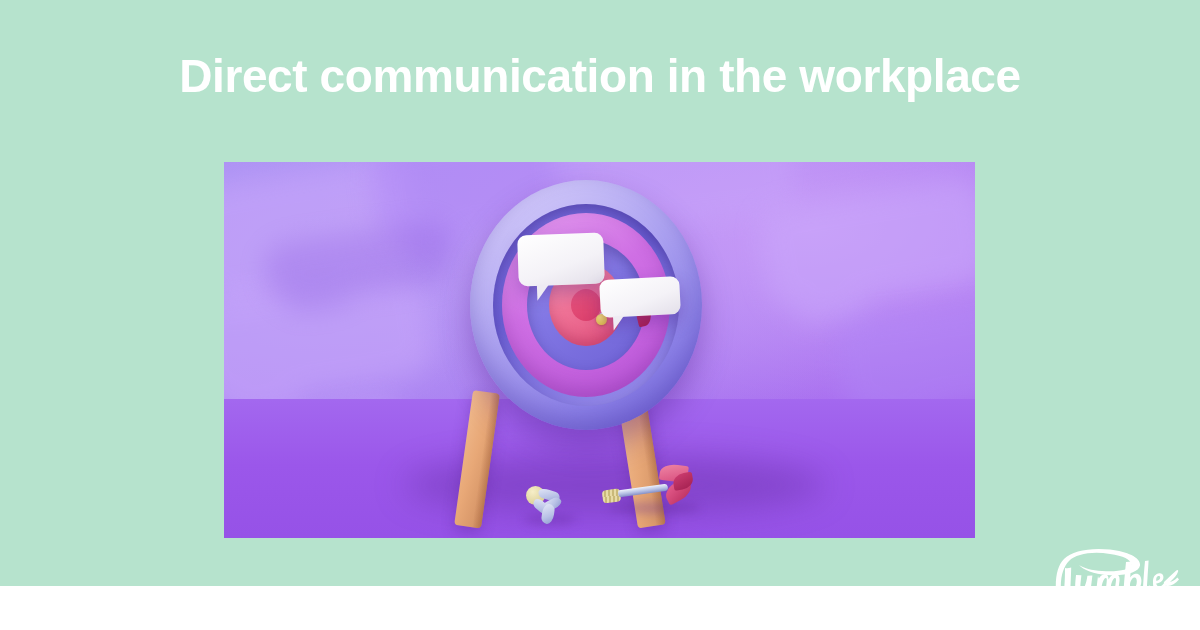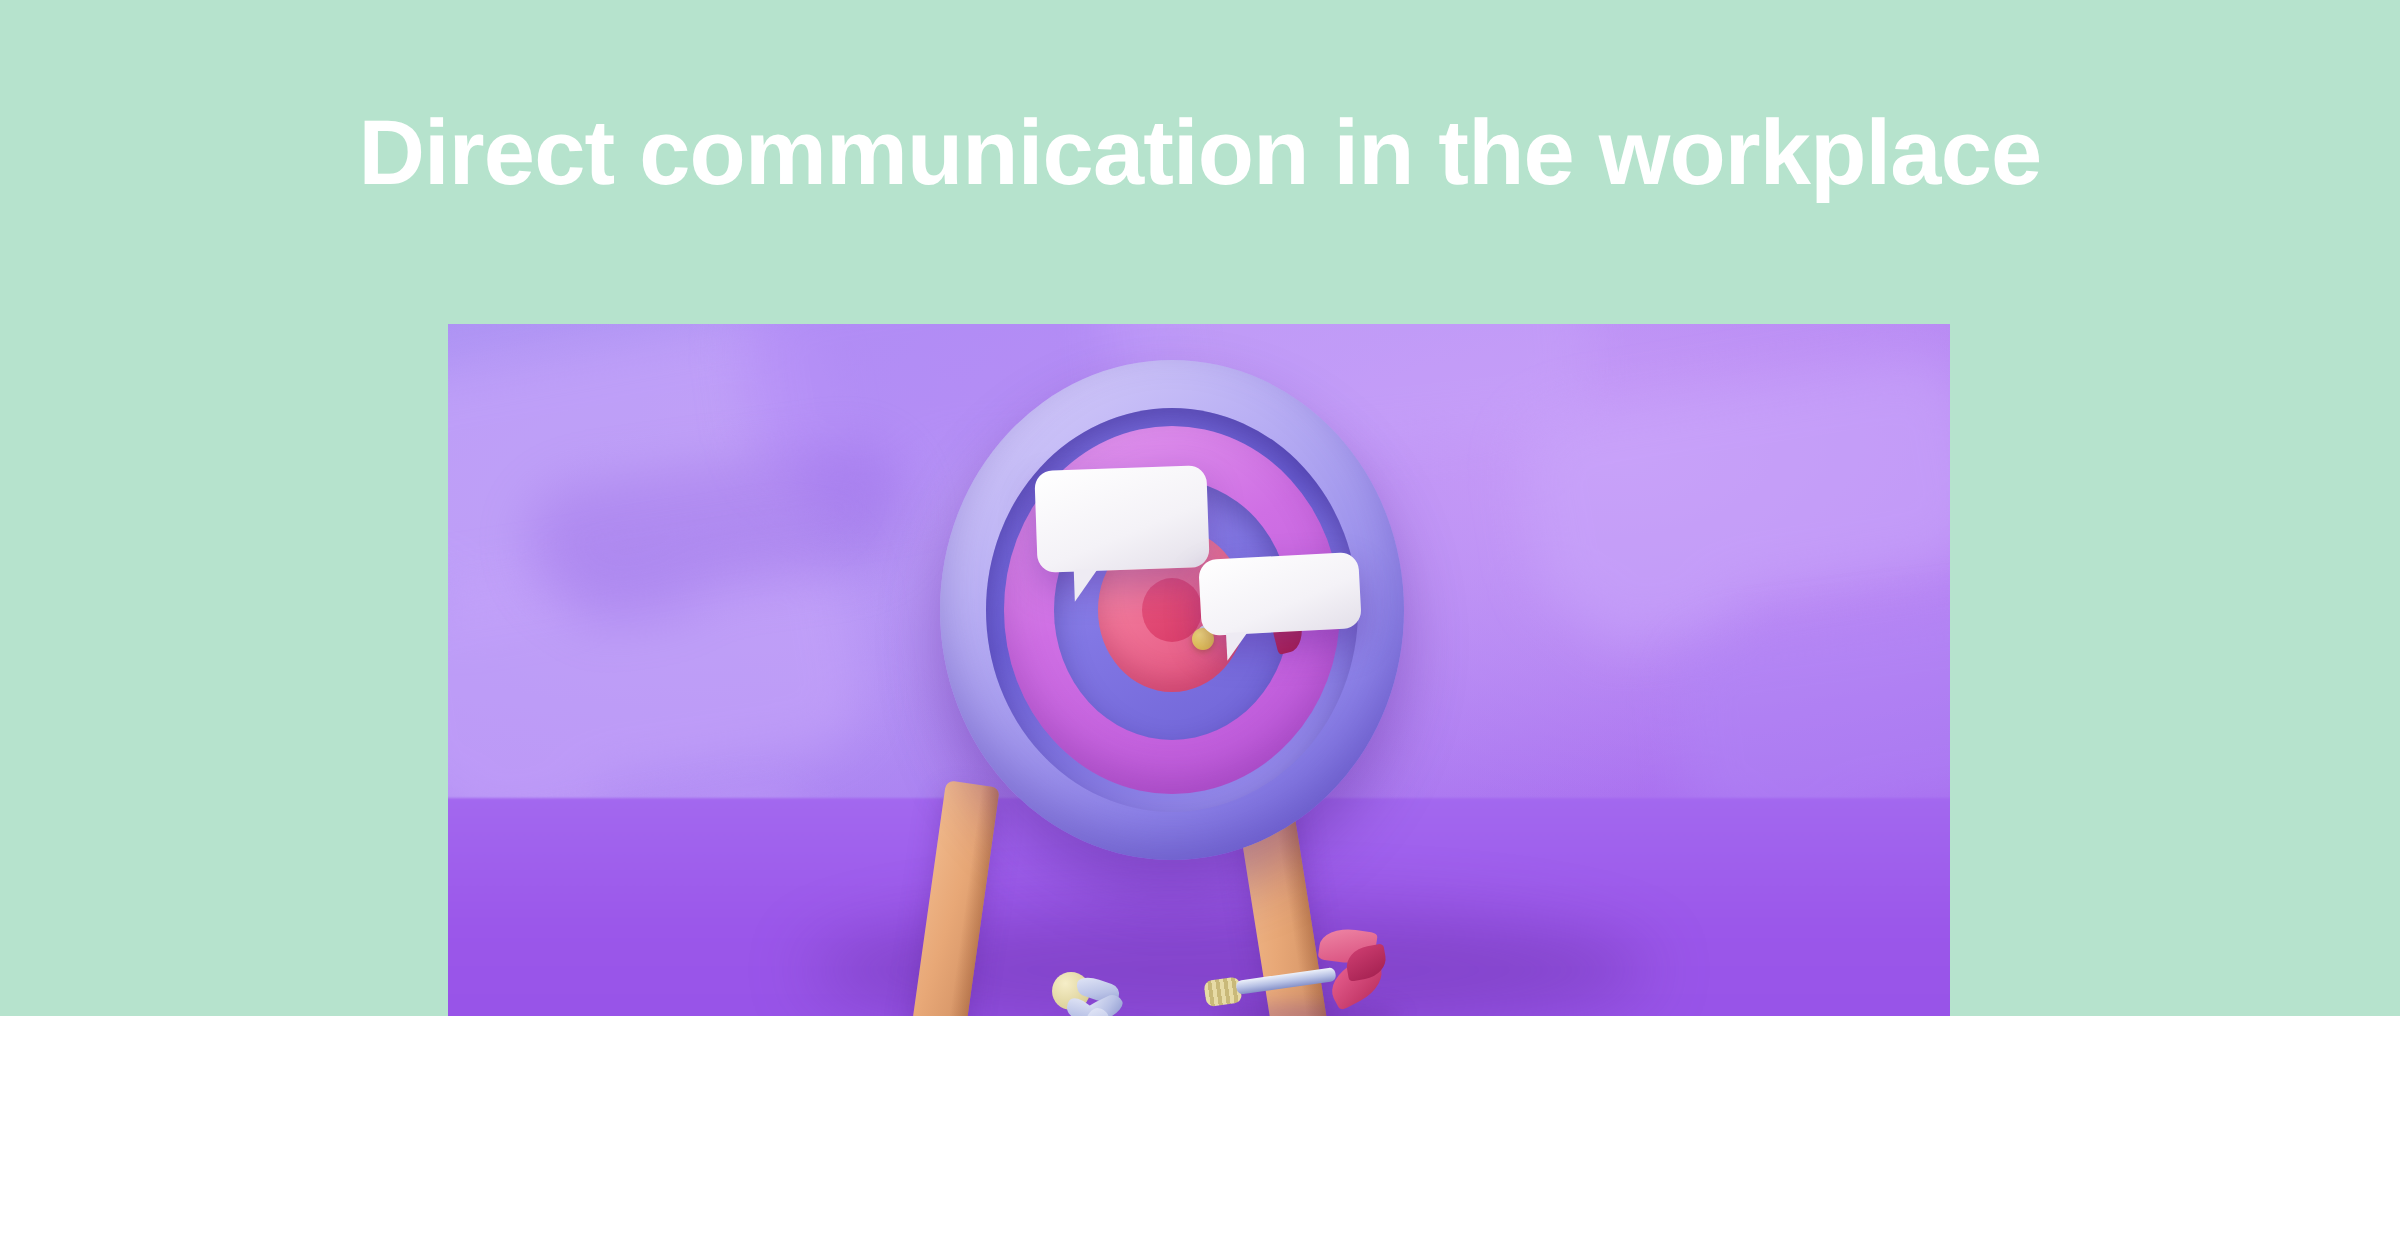--- a/index.html
+++ b/index.html
@@ -10,21 +10,21 @@
   body {
     width: 1200px;
     height: 630px;
     overflow: hidden;
     font-family: "Liberation Sans", sans-serif;
   }
 
   #banner {
     position: relative;
     width: 1200px;
-    height: 508px;
+    height: 586px;
     background: #b6e3cd;
     overflow: hidden;
   }
 
   
   #title {
     position: absolute;
     left: 0;
     top: 48px;
     width: 1200px;

